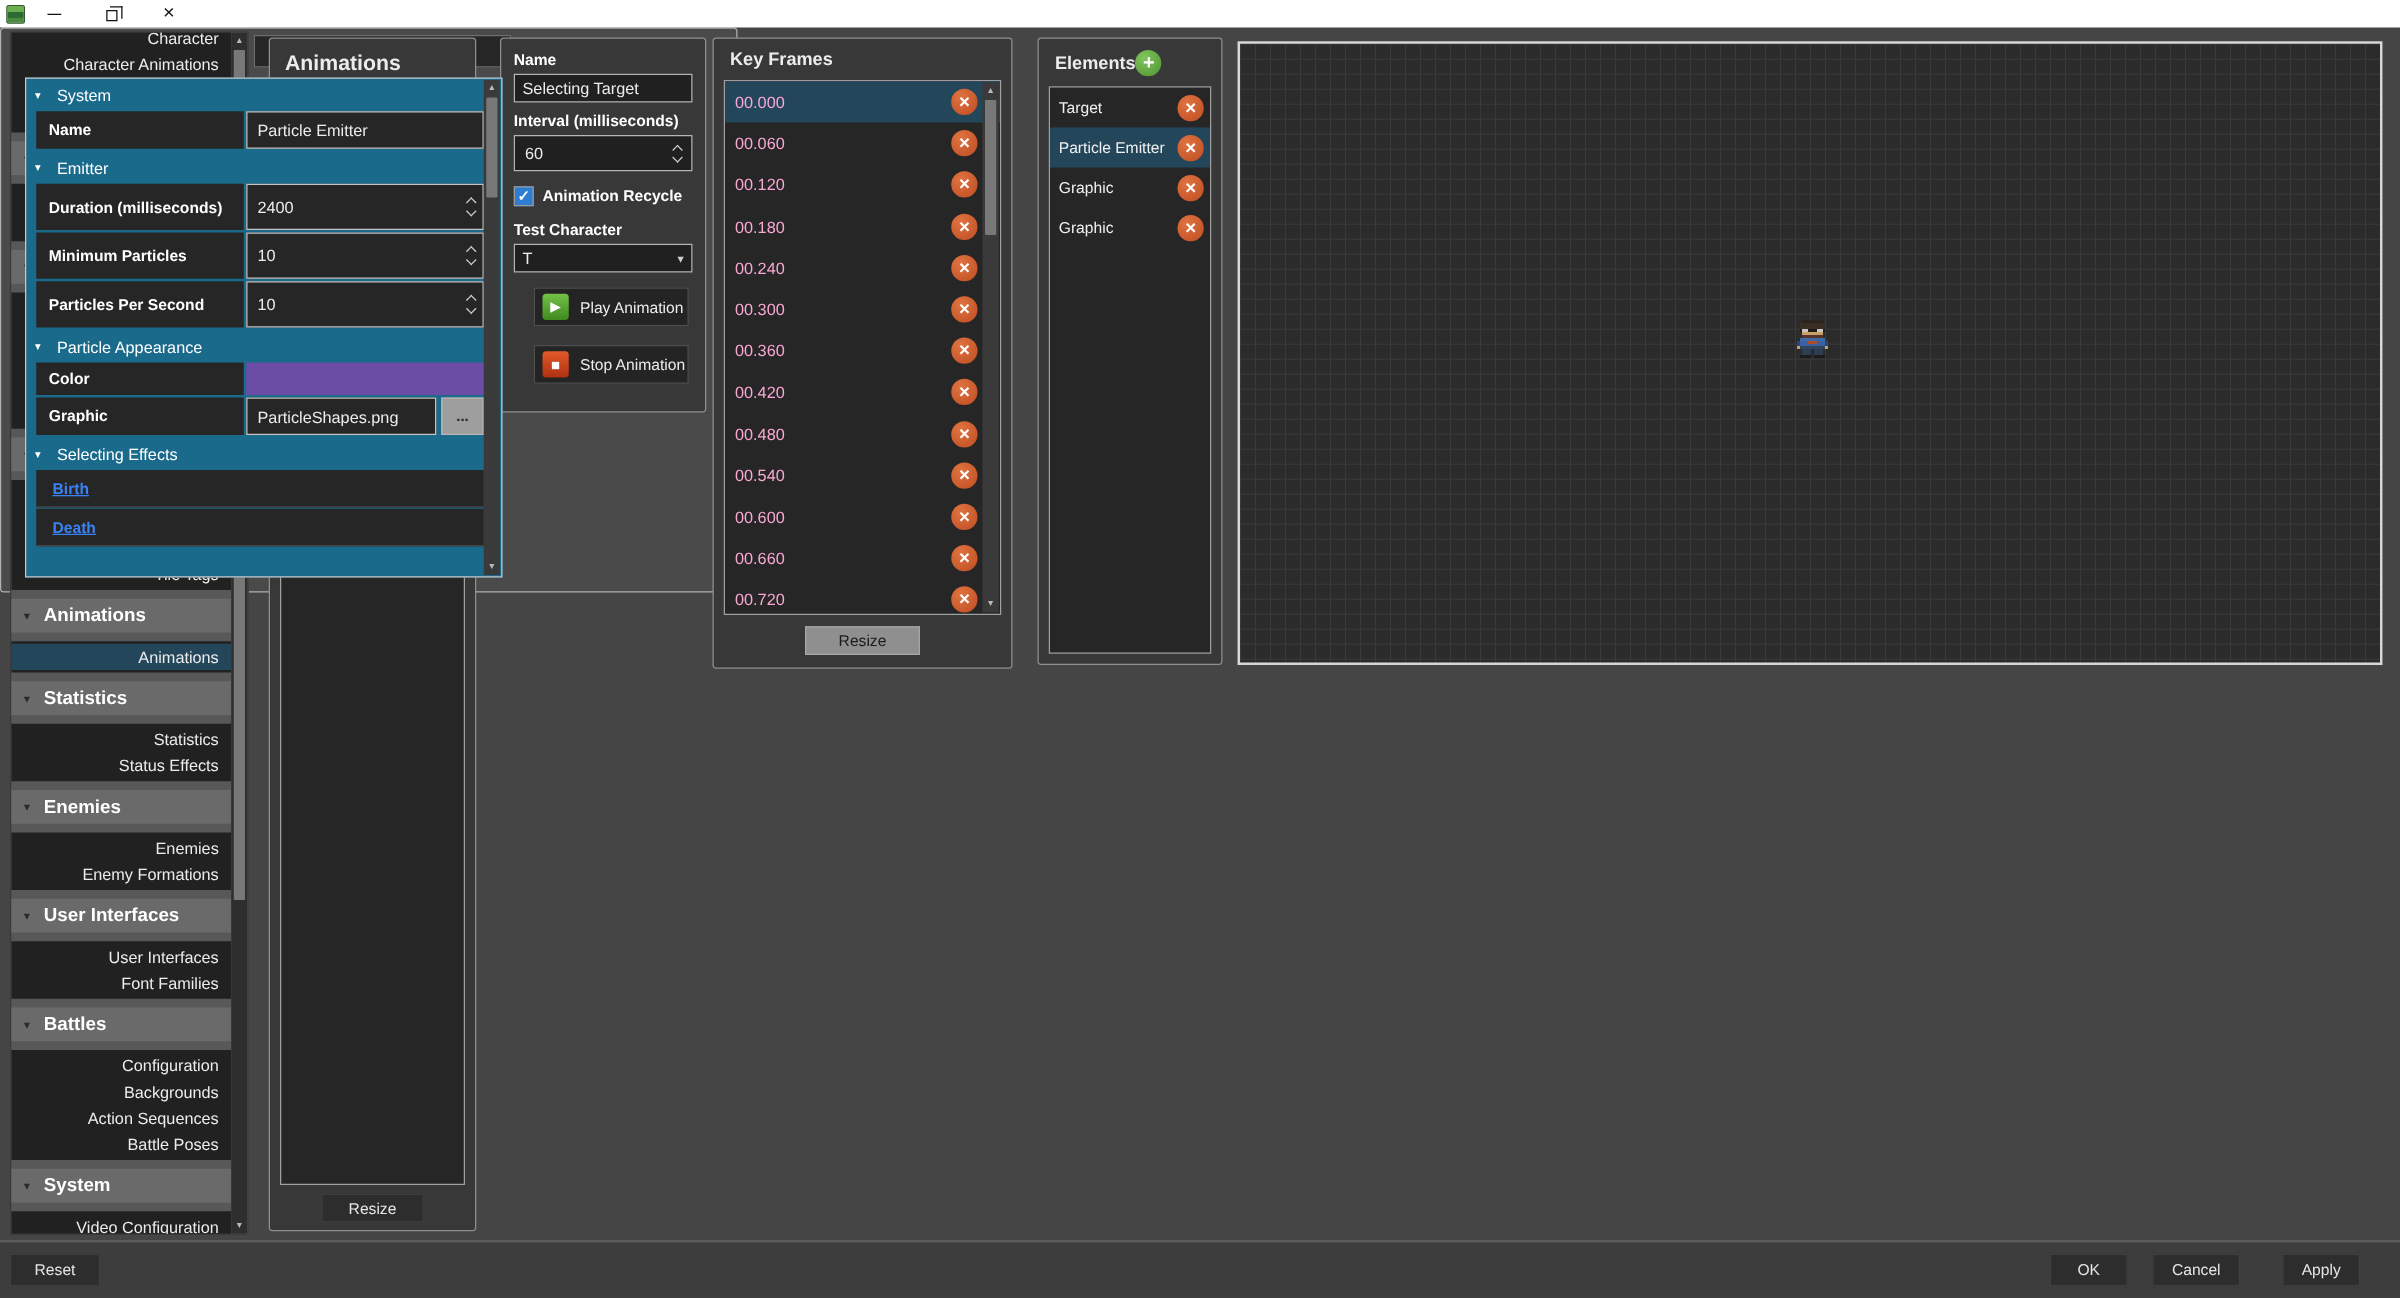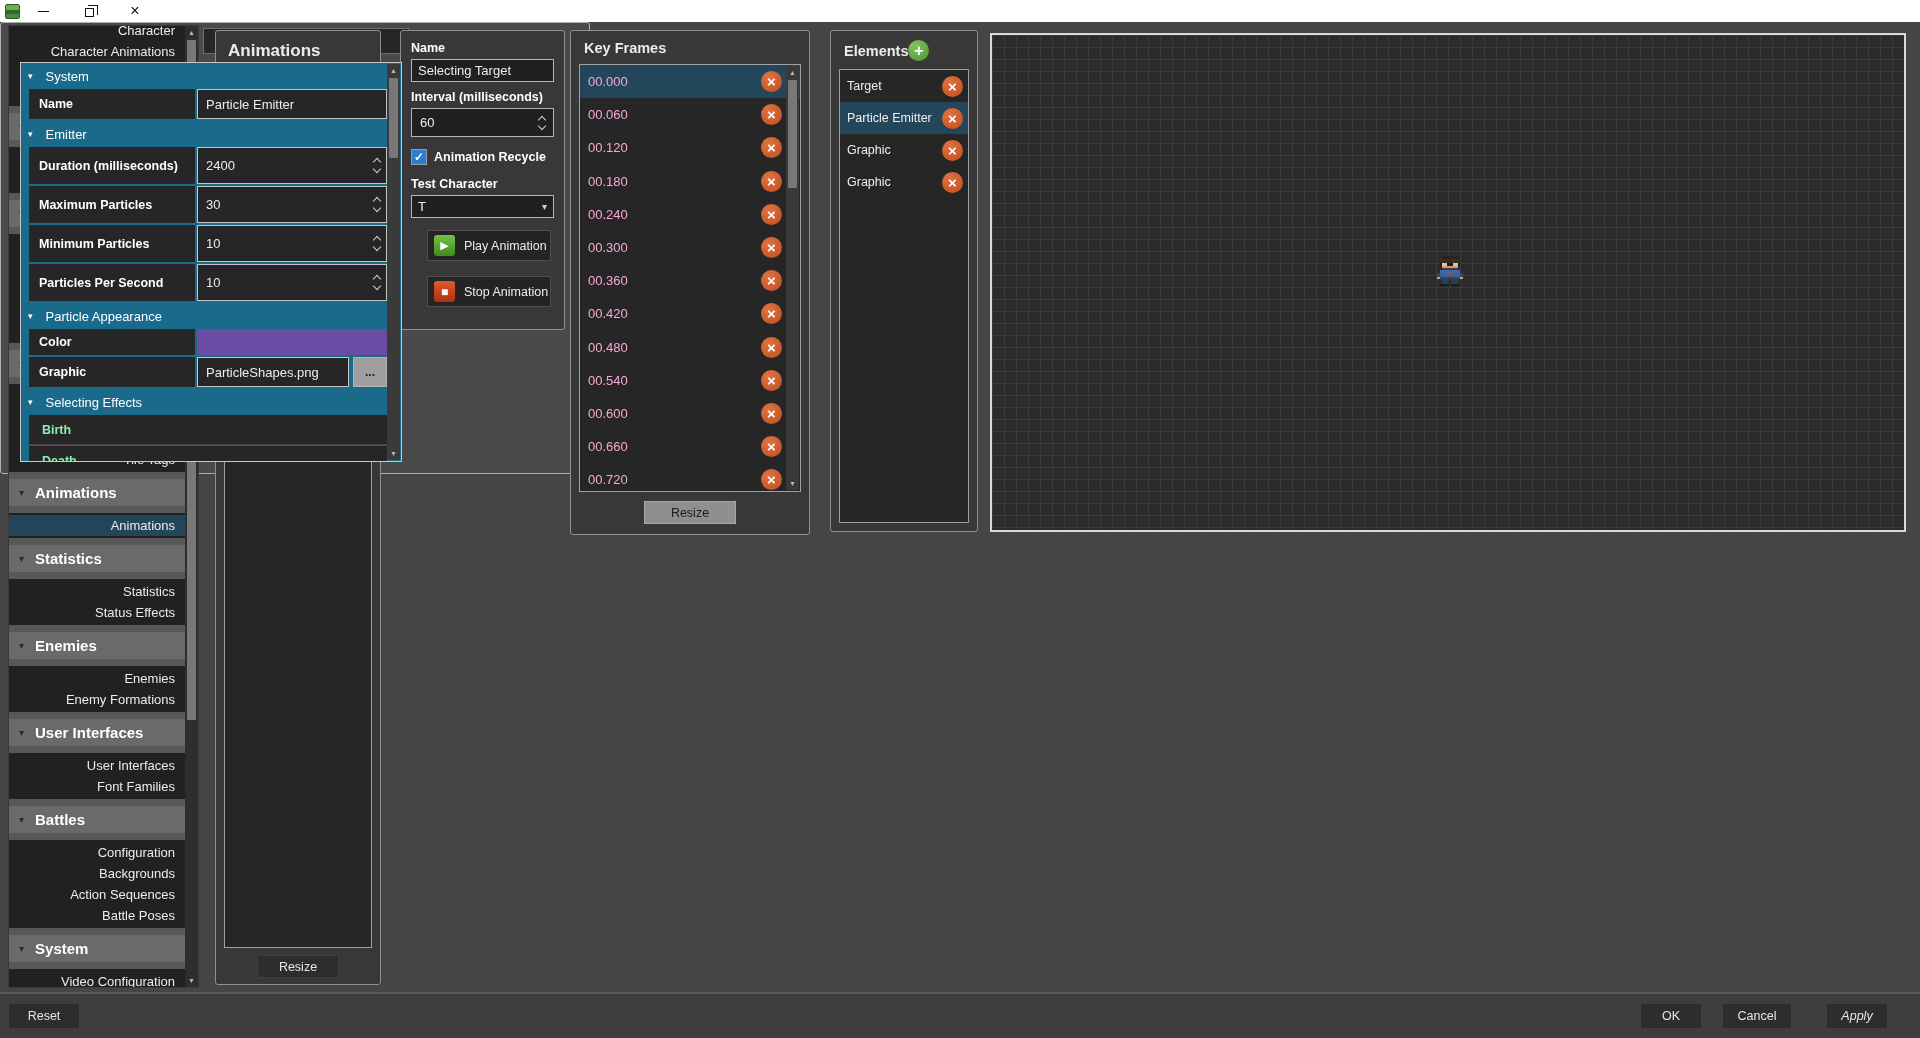--- a/index.html
+++ b/index.html
@@ -106,30 +106,30 @@
   .pg-row{display:flex;margin:0 14px 2px 8px;gap:2px;}
   .pg-label{flex:0 0 166px;background:#262626;display:flex;align-items:center;padding-left:10px;font-size:12.5px;font-weight:700;color:#fff;white-space:nowrap;}
   .pg-value{flex:1;position:relative;background:#262626;}
   .pg-value.boxed{border:1px solid #c4c4c4;display:flex;align-items:center;}
   .pg-input{flex:1;width:100%;background:transparent;border:none;color:#ececec;font-size:13px;padding-left:8px;outline:none;}
   .pg-spin{position:absolute;right:0;top:0;bottom:0;display:flex;flex-direction:column;justify-content:center;gap:7px;align-items:center;width:18px;}
   .pg-color{border:none;}
   .pg-file{display:flex;gap:4px;background:transparent;}
   .pg-file-box{flex:1;border:1px solid #c4c4c4;background:#262626;display:flex;align-items:center;}
   .browse-btn{width:34px;background:#9e9e9e;border:1px solid #b5b5b5;color:#222;font-size:12px;font-weight:700;display:flex;align-items:center;justify-content:center;}
-  .pg-wide{height:30px;margin:0 14px 1px 8px;background:#262626;display:flex;align-items:center;padding-left:13px;font-size:12.5px;font-weight:700;color:#86efac;border-bottom:1px solid #464646;}
+  .pg-wide{height:30px;margin:0 14px 1px 8px;background:#262626;display:flex;align-items:center;padding-left:13px;font-size:12.5px;font-weight:700;color:#3b82f6;border-bottom:1px solid #464646;text-decoration:underline;}
   .pg-scroll{right:1px;top:1px;bottom:1px;}
 
   
   .footer{position:absolute;left:0;bottom:0;width:1920px;height:46px;background:#3d3d3d;border-top:2px solid #5a5a5a;}
   .footer .btn-dark{position:absolute;top:9px;height:26px;}
   .reset-btn{left:8px;width:72px;}
   .ok-btn{right:218px;width:62px;}
   .cancel-btn{right:128px;width:70px;}
-  .apply-btn{right:32px;width:62px;font-style:italic;}
+  .apply-btn{right:32px;width:62px;}
 </style>
 </head>
 <body>
 
 <div class="titlebar">
   <div class="app-icon"></div>
   <div class="win-btns">
     <div class="win-btn">
         <span class="glyph-min"></span>
       </div>
@@ -473,30 +473,20 @@
         <div class="pg-label">Duration (milliseconds)</div>
         <div class="pg-value boxed">
           <input class="pg-input" value="2400" style="">
           <span class="pg-spin">
               <span class="chev up"></span>
               <span class="chev down"></span>
             </span>
         </div>
       </div>
       <div class="pg-row" style="height:37px;">
-        <div class="pg-label">Maximum Particles</div>
-        <div class="pg-value boxed">
-          <input class="pg-input" value="30" style="">
-          <span class="pg-spin">
-              <span class="chev up"></span>
-              <span class="chev down"></span>
-            </span>
-        </div>
-      </div>
-      <div class="pg-row" style="height:37px;">
         <div class="pg-label">Minimum Particles</div>
         <div class="pg-value boxed">
           <input class="pg-input" value="10" style="">
           <span class="pg-spin">
               <span class="chev up"></span>
               <span class="chev down"></span>
             </span>
         </div>
       </div>
       <div class="pg-row" style="height:37px;">

